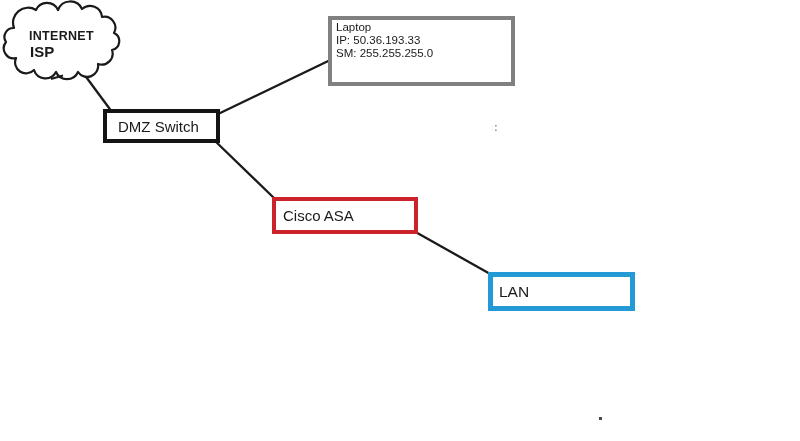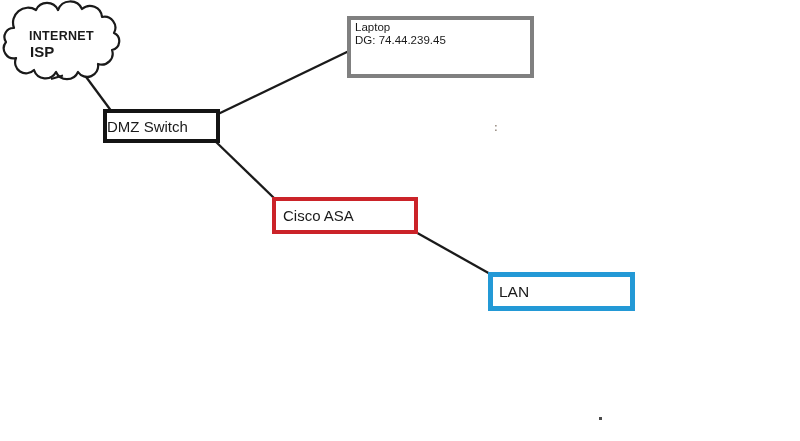--- a/index.html
+++ b/index.html
@@ -22,24 +22,25 @@
     position: absolute;
     background: #ffffff;
     box-sizing: border-box;
     display: flex;
     align-items: center;
     white-space: nowrap;
   }
   #dmz-box {
     left: 103px; top: 109px; width: 117px; height: 34px;
     border: 4px solid #141414;
+    padding-left: 11px;
     font-size: 15px;
   }
   #laptop-box {
-    left: 347px; top: 16px; width: 187px; height: 62px;
+    left: 328px; top: 16px; width: 187px; height: 70px;
     border: 4px solid #808080;
     display: block;
     padding: 1px 0 0 4px;
     font-size: 11.5px;
     line-height: 13.2px;
     overflow: visible;
   }
   #asa-box {
     left: 272px; top: 197px; width: 146px; height: 37px;
     border: 4px solid #cb2329;
@@ -102,21 +103,22 @@
 
   <div class="abs" id="cloud-label-primary">INTERNET</div>
   <div class="abs" id="cloud-label-secondary">ISP</div>
 
   <div class="node" id="dmz-box">
     <span>DMZ Switch</span>
   </div>
 
   <div class="node" id="laptop-box">
     <div>Laptop</div>
-    <div>DG: 74.44.239.45</div>
+    <div>IP: 50.36.193.33</div>
+    <div>SM: 255.255.255.0</div>
   </div>
 
   <div class="node" id="lan-box">
     <span>LAN</span>
   </div>
 
   <div class="node" id="asa-box">
     <span>Cisco ASA</span>
   </div>
 

